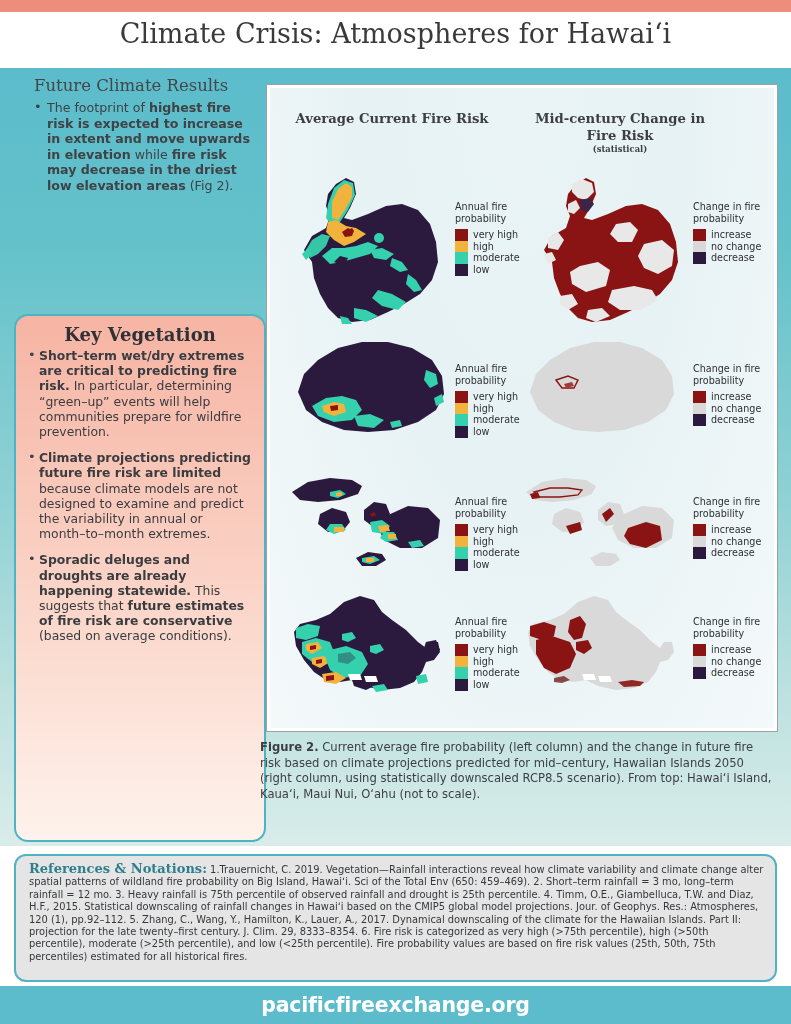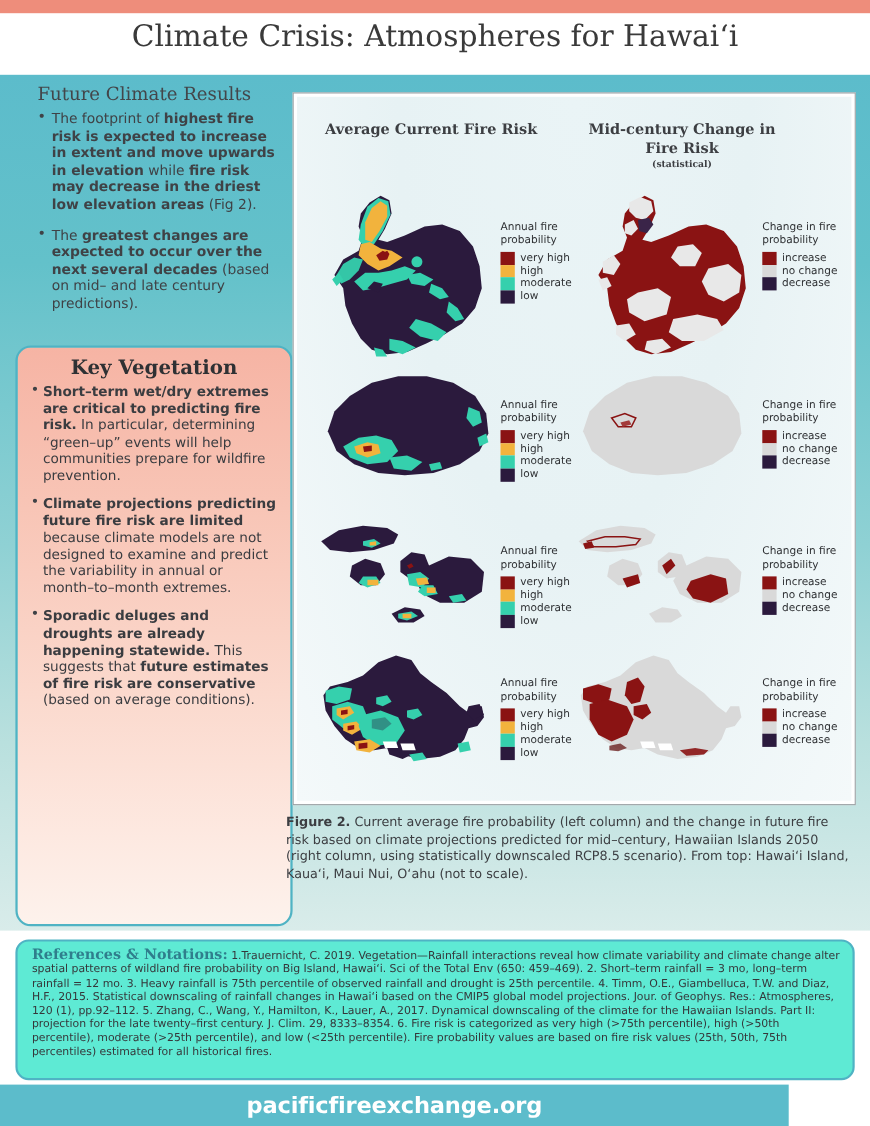--- a/index.html
+++ b/index.html
@@ -127,36 +127,36 @@
     width: 512px;
     font-size: 11.6px; line-height: 15.6px;
     color: #3c3e42;
   }
   .fig-caption b { font-weight: bold; }
 
   
   .refs {
     position: absolute; left: 14px; top: 854px;
     width: 763px; height: 128px;
-    background: #5eead4;
+    background: #e5e5e5;
     border: 2.2px solid #4fb3c4;
     border-radius: 12px;
     padding: 7px 11px 5px 13px;
     font-size: 9.9px; line-height: 12.4px;
     color: #35373a;
   }
   .refs .rtitle {
     font-family: "DejaVu Serif", serif;
     font-weight: bold; font-size: 13px; color: #2f7e8c;
   }
 
   
   .footer {
     position: absolute; left: 0; top: 986px;
-    width: 717px; height: 38px;
+    width: 791px; height: 38px;
     background: #5cbccb;
     color: #ffffff;
     display: flex; align-items: center; justify-content: center;
     font-size: 20.5px; font-weight: bold;
     letter-spacing: -0.2px;
   }
 
   
   .map { position: absolute; }
   .map svg { display: block; width: 100%; height: 100%; }
@@ -169,21 +169,20 @@
   <div class="top-bar"></div>
 
   <div class="page-title">Climate Crisis: Atmospheres for Hawaiʻi</div>
 
   <div class="teal-panel"></div>
 
   <div class="left-col">
     <div class="section-head">Future Climate Results</div>
     <ul class="bullets" id="future-bullets">
         <li><span>The footprint of </span><b>highest fire risk is expected to increase in extent and move upwards in elevation</b><span> while </span><b>fire risk may decrease in the driest low elevation areas</b><span> (Fig 2).</span></li>
-        <li><span>The </span><b>greatest changes are expected to occur over the next several decades</b><span> (based on mid– and late century predictions).</span></li>
       </ul>
   </div>
 
   <div class="takeaways">
     <div class="takeaways-title">Key Vegetation</div>
     <ul class="bullets" id="takeaway-bullets">
         <li><b>Short–term wet/dry extremes are critical to predicting fire risk.</b><span> In particular, determining “green–up” events will help communities prepare for wildfire prevention.</span></li>
         <li><b>Climate projections predicting future fire risk are limited</b><span> because climate models are not designed to examine and predict the variability in annual or month–to–month extremes.</span></li>
         <li><b>Sporadic deluges and droughts are already happening statewide.</b><span> This suggests that </span><b>future estimates of fire risk are conservative</b><span> (based on average conditions).</span></li>
       </ul>

